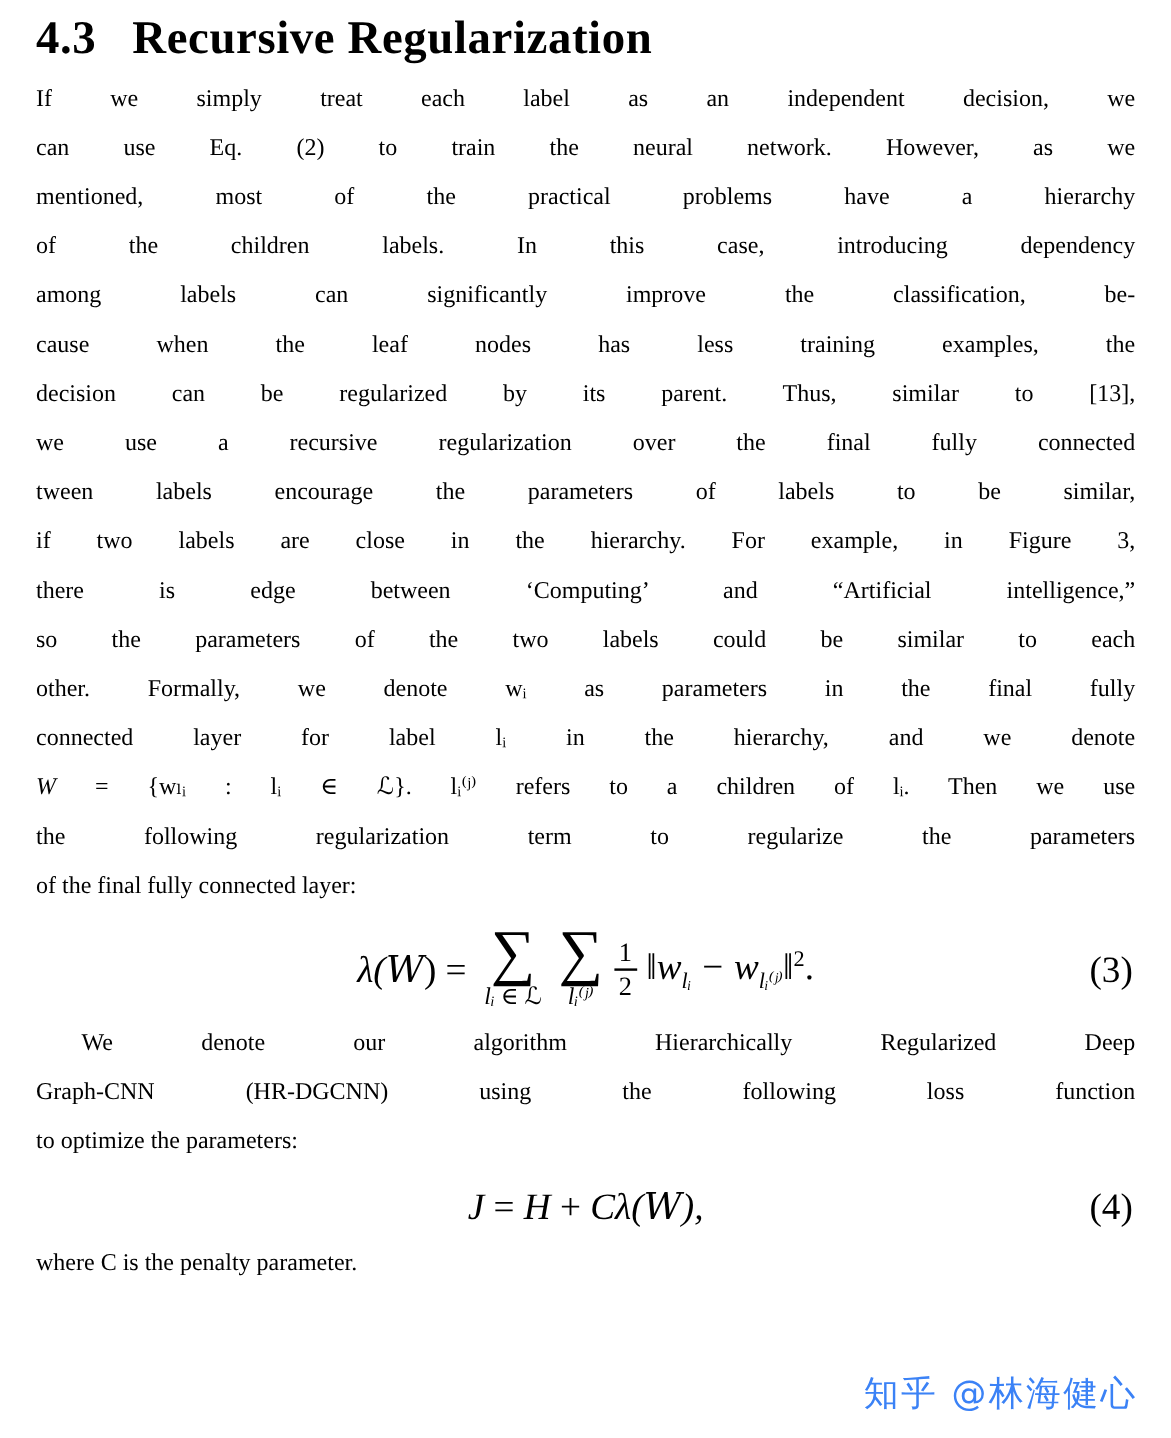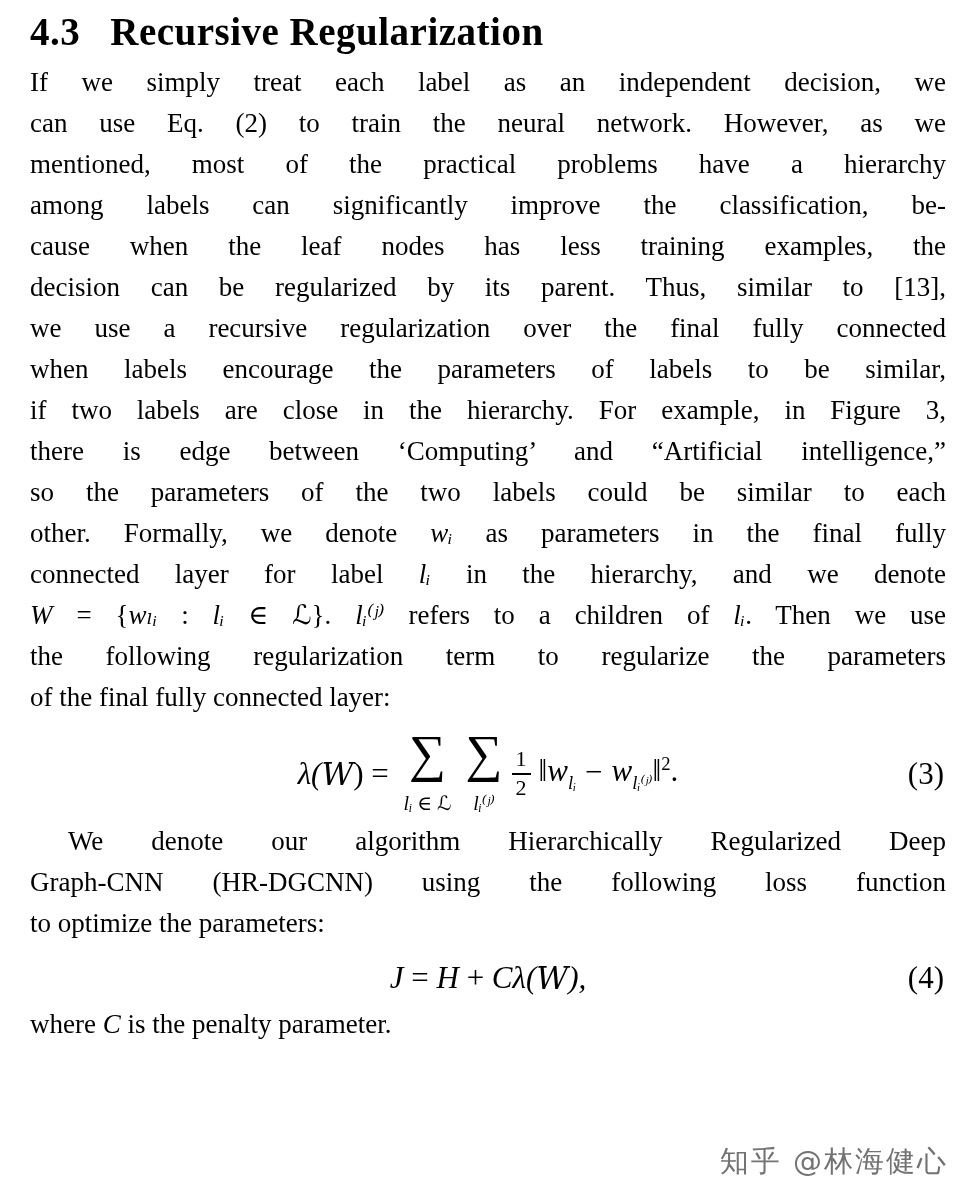--- a/index.html
+++ b/index.html
@@ -16,42 +16,42 @@
   }
   .heading {
     display: flex;
     gap: 30px;
     font-weight: bold;
     font-size: 39px;
     line-height: 47px;
     margin-bottom: 7px;
     letter-spacing: 0.5px;
   }
-  .para { font-size: 27px; line-height: 41px; }
+  .para { font-size: 20px; line-height: 41px; }
   .line { text-align: justify; text-align-last: justify; }
   .line.line-last { text-align-last: left; }
   .para-indent .line:first-child { text-indent: 38px; }
-  .seg-i { font-style: italic; }
+  .seg-i { }
   .seg-cal { font-style: italic; }
 
   .eq-row {
     position: relative;
     display: flex;
     justify-content: center;
     align-items: center;
     margin: 14px 0 6px 0;
   }
   .eq-row.eq4 { margin: 16px 0 8px 0; }
   .eq-content { display: inline-flex; align-items: center; font-size: 31px; }
   .mi { font-style: italic; }
   .mo { white-space: pre; font-style: normal; }
   .cal { font-style: italic; font-family: "DejaVu Serif", serif; }
   .bigop { display: inline-flex; flex-direction: column; align-items: center; margin: 0 7px; }
   .sigma { font-size: 52px; line-height: 0.85; font-style: normal; }
-  .oplimit { font-size: 20px; line-height: 1.15; font-style: italic; margin-top: 16px; white-space: pre; }
+  .oplimit { font-size: 20px; line-height: 1.15; font-style: italic; margin-top: 3px; white-space: pre; }
   .frac { display: inline-flex; flex-direction: column; align-items: center; font-size: 22px; line-height: 1.2; margin: 0 8px 0 2px; font-style: normal; }
   .fnum { border-bottom: 2px solid #000; padding: 0 4px; }
   .normgrp { display: inline; text-align: right; }
   .norm { font-style: normal; }
   sub { font-size: 0.6em; font-style: italic; }
   sup { font-size: 0.6em; }
   .binop { margin: 0 9px; font-style: normal; }
   .eq-tag {
     position: absolute;
     right: 2px;
@@ -77,25 +77,26 @@
 
   <div class="heading">
     <span class="h-num">4.3</span>
     <span class="h-title">Recursive Regularization</span>
   </div>
 
   <div class="para">
       <div class="line"><span>If we simply treat each label as an independent decision, we</span></div>
       <div class="line"><span>can use Eq. (2) to train the neural network. However, as we</span></div>
       <div class="line"><span>mentioned, most of the practical problems have a hierarchy</span></div>
+      <div class="line"><span>of the children labels. In this case, introducing dependency</span></div>
       <div class="line"><span>among labels can significantly improve the classification, be-</span></div>
       <div class="line"><span>cause when the leaf nodes has less training examples, the</span></div>
       <div class="line"><span>decision can be regularized by its parent. Thus, similar to [13],</span></div>
       <div class="line"><span>we use a recursive regularization over the final fully connected</span></div>
-      <div class="line"><span>when labels encourage the parameters of labels to be similar,</span></div>
+      <div class="line"><span>tween labels encourage the parameters of labels to be similar,</span></div>
       <div class="line"><span>if two labels are close in the hierarchy. For example, in Figure 3,</span></div>
       <div class="line"><span>there is edge between ‘Computing’ and “Artificial intelligence,”</span></div>
       <div class="line"><span>so the parameters of the two labels could be similar to each</span></div>
       <div class="line"><span>other. Formally, we denote </span><span class="seg-i">wᵢ</span><span> as parameters in the final fully</span></div>
       <div class="line"><span>connected layer for label </span><span class="seg-i">lᵢ</span><span> in the hierarchy, and we denote</span></div>
       <div class="line"><span class="seg-cal">W</span><span> = {</span><span class="seg-i">wₗᵢ</span><span> : </span><span class="seg-i">lᵢ</span><span> ∈ ℒ}. </span><span class="seg-i">lᵢ⁽ʲ⁾</span><span> refers to a children of </span><span class="seg-i">lᵢ</span><span>. Then we use</span></div>
       <div class="line"><span>the following regularization term to regularize the parameters</span></div>
       <div class="line line-last"><span>of the final fully connected layer:</span></div>
     </div>
 
@@ -137,15 +138,15 @@
         <span class="cal">W</span>
         <span class="mi">),</span>
     </div>
     <div class="eq-tag">(4)</div>
   </div>
 
   <div class="para">
       <div class="line line-last"><span>where </span><span class="seg-i">C</span><span> is the penalty parameter.</span></div>
     </div>
 
-  <div class="watermark" style="color: #737373;">知乎 @林海健心</div>
+  <div class="watermark" style="color: #3b82f6;">知乎 @林海健心</div>
 
 </div>
 
 </body></html>

